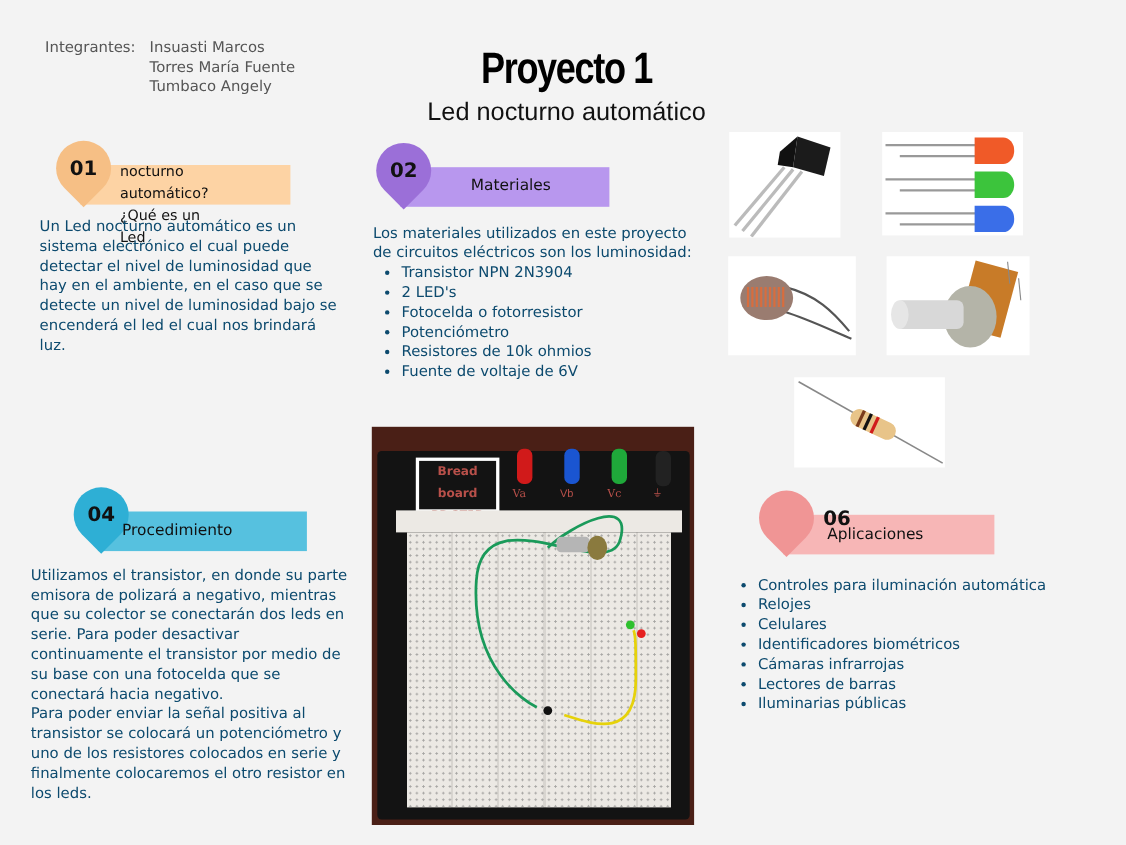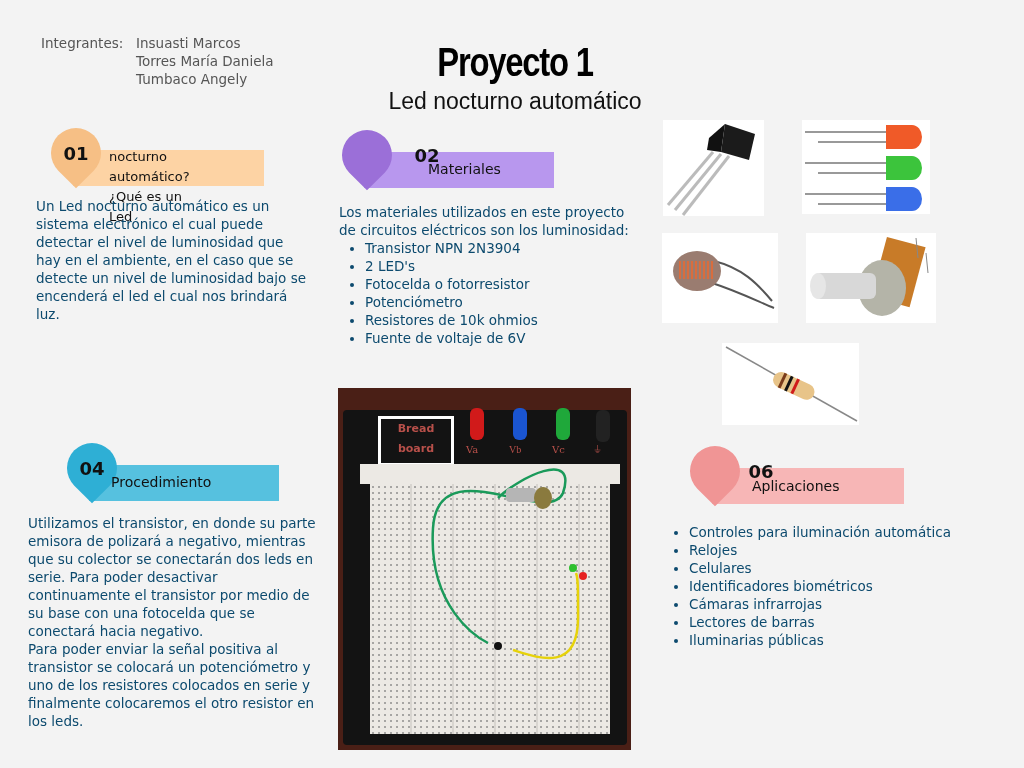--- a/index.html
+++ b/index.html
@@ -23,42 +23,42 @@
   .body-text li { margin:0; }
   .photo { position:absolute; background:#fff; overflow:hidden; }
 </style>
 </head>
 <body>
 
 <div class="abs members">
   <span class="lbl">Integrantes:</span>
   <div class="names">
     <div>Insuasti Marcos</div>
-    <div>Torres María Daniela</div>
+    <div>Torres María Fuente</div>
     <div>Tumbaco Angely</div>
   </div>
 </div>
 <div class="abs title">Proyecto 1</div>
 <div class="abs subtitle">Led nocturno automático</div>
 
 <div class="badge" style="left:51px;top:128px;">
   <div class="bar" style="left:22px;top:22px;width:191px;height:36px;background:#fdd3a4;"></div>
   <div class="pin" style="left:0;top:0;background:#f6bf85;"></div>
   <div class="num" style="left:0;top:15px;">01</div>
   <div class="lab" style="left:58px;top:19px;font-size:13px;line-height:20px;">
     <div>nocturno automático?</div>
     <div>¿Qué es un Led</div>
   </div>
 </div>
 <div class="abs body-text" style="left:36px;top:197px;width:272px;">Un Led nocturno automático es un sistema electrónico el cual puede detectar el nivel de luminosidad que hay en el ambiente, en el caso que se detecte un nivel de luminosidad bajo se encenderá el led el cual nos brindará luz.</div>
 
 <div class="badge" style="left:342px;top:130px;">
   <div class="bar" style="left:22px;top:22px;width:190px;height:36px;background:#b897ee;"></div>
   <div class="pin" style="left:0;top:0;background:#9b6fd8;"></div>
-  <div class="num" style="left:12px;top:15px;padding-left:48px;">02</div>
+  <div class="num" style="left:0;top:15px;">02</div>
   <div class="lab" style="left:66px;top:31px;margin-left:20px;">Materiales</div>
 </div>
 <div class="abs body-text" style="left:339px;top:203px;width:305px;">
   <div>Los materiales utilizados en este proyecto de circuitos eléctricos son los luminosidad:</div>
   <ul>
     <li>Transistor NPN 2N3904</li>
     <li>2 LED's</li>
     <li>Fotocelda o fotorresistor</li>
     <li>Potenciómetro</li>
     <li>Resistores de 10k ohmios</li>
@@ -157,21 +157,21 @@
   <div style="position:absolute;left:5px;top:22px;width:284px;height:335px;background:#131313;border-radius:4px;"></div>
   <div style="position:absolute;left:40px;top:28px;width:70px;height:44px;border:3px solid #ffffff;color:#b8504a;font-size:11px;text-align:center;font-weight:bold;line-height:20px;">
     <div>Bread board</div>
     <div style="font-weight:normal;">BB-3T5D</div>
   </div>
   <div style="position:absolute;left:132px;top:20px;width:14px;height:32px;background:#d11a1a;border-radius:6px;"></div>
   <div style="position:absolute;left:175px;top:20px;width:14px;height:32px;background:#1a55d1;border-radius:6px;"></div>
   <div style="position:absolute;left:218px;top:20px;width:14px;height:32px;background:#1fa83a;border-radius:6px;"></div>
   <div style="position:absolute;left:258px;top:22px;width:14px;height:32px;background:#222;border-radius:6px;"></div>
   <div style="position:absolute;left:128px;top:56px;color:#b8504a;font-size:10px;font-family:'DejaVu Serif',serif;">Va</div>
-  <div style="position:absolute;left:171px;top:56px;color:#b8504a;font-size:10px;font-family:Liberation Serif, serif;">Vb</div>
+  <div style="position:absolute;left:171px;top:56px;color:#b8504a;font-size:10px;font-family:Liberation Sans, sans-serif;">Vb</div>
   <div style="position:absolute;left:214px;top:56px;color:#b8504a;font-size:10px;font-family:'DejaVu Serif',serif;">Vc</div>
   <div style="position:absolute;left:256px;top:56px;color:#b8504a;font-size:10px;">⏚</div>
   <div style="position:absolute;left:22px;top:76px;width:260px;height:20px;background:#ece9e4;"></div>
   <div style="position:absolute;left:32px;top:96px;width:240px;height:250px;background:repeating-linear-gradient(90deg,#ece9e4 0 40px,#d8d5d0 40px 42px);"></div>
   <div style="position:absolute;left:32px;top:96px;width:240px;height:250px;background:radial-gradient(#777 0.8px,transparent 1.2px) 0 0/6px 6px;opacity:0.6;"></div>
   <svg style="position:absolute;left:0;top:0;" width="293" height="362" viewBox="0 0 293 362">
     <path d="M160 110 C180 90 240 60 225 105 C210 140 100 60 95 140 C90 220 140 250 150 255" stroke="#1a9a5a" stroke-width="2.5" fill="none"></path>
     <path d="M175 262 C200 270 240 285 240 230 C240 200 240 190 238 185" stroke="#e6d20a" stroke-width="2.5" fill="none"></path>
     <circle cx="235" cy="180" r="4" fill="#2ec02e"></circle>
     <circle cx="245" cy="188" r="4" fill="#e62020"></circle>

